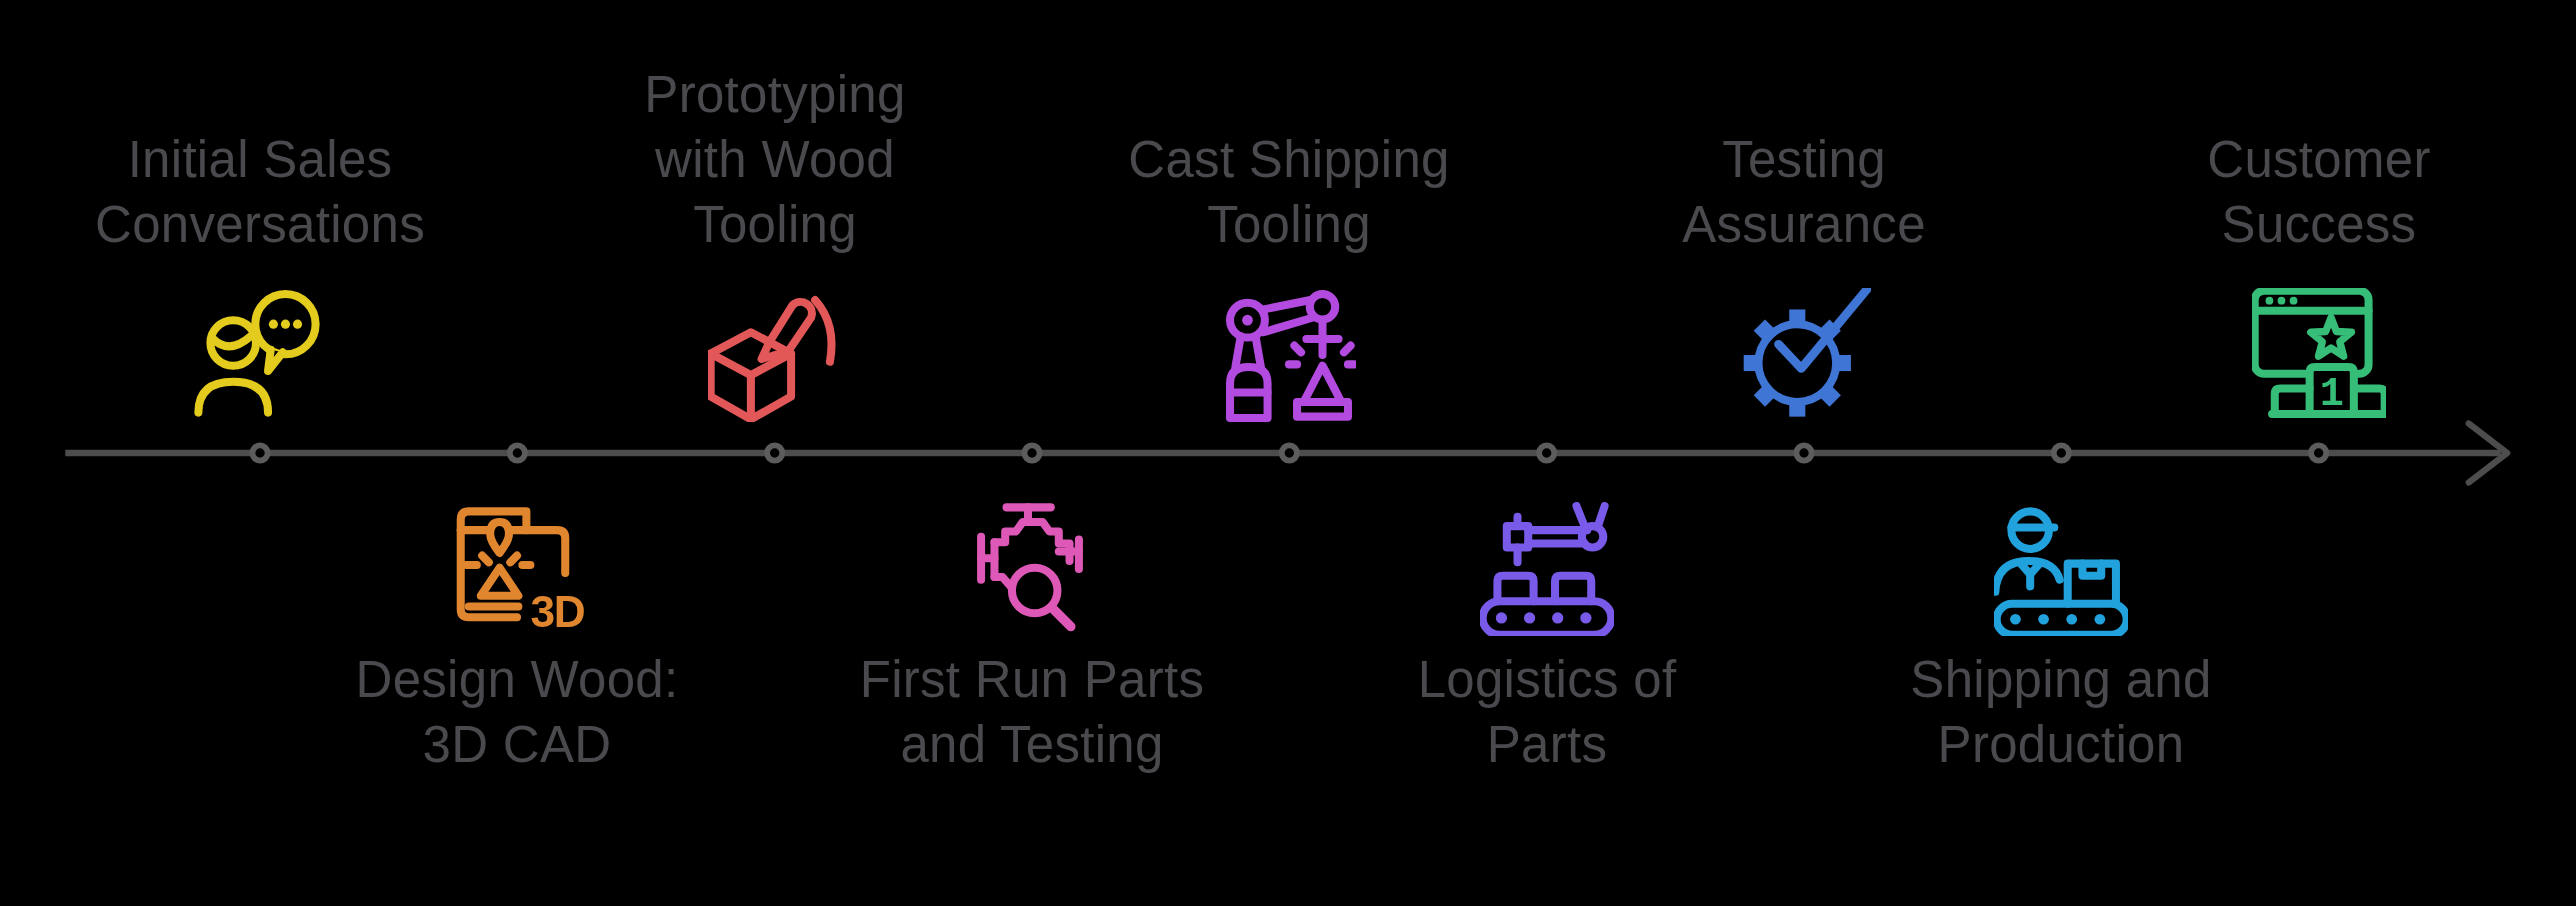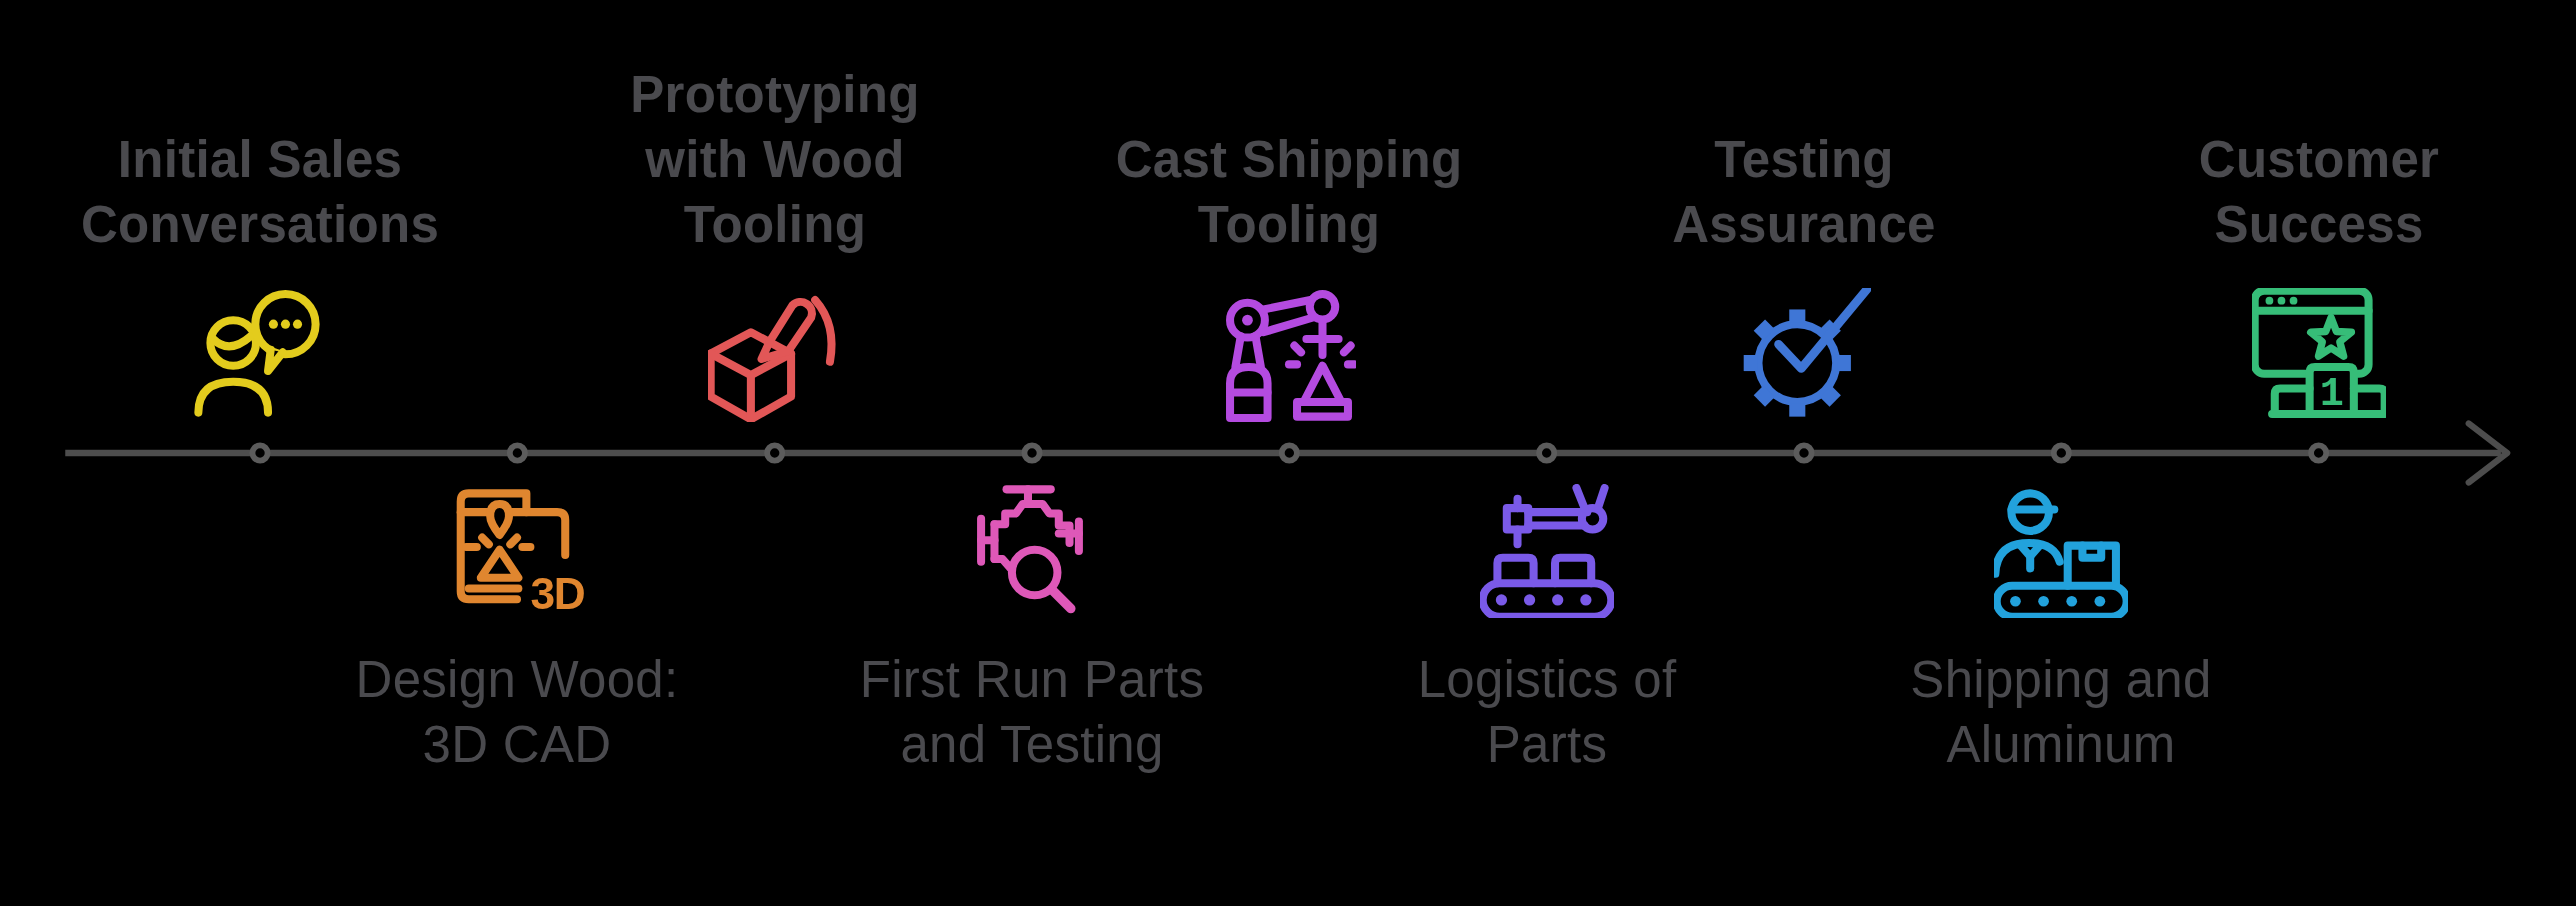--- a/index.html
+++ b/index.html
@@ -11,25 +11,25 @@
     font-family:"Liberation Sans", sans-serif;
   }
   #timeline-svg{position:absolute;left:0;top:0;width:2576px;height:906px;}
   .stage{position:absolute;top:0;height:100%;width:0;}
   .label{
     position:absolute;left:0;transform:translateX(-50%);
     width:572px;text-align:center;white-space:pre-line;
     font-size:51px;line-height:65px;font-weight:500;
     color:#4a4a4e;letter-spacing:0.3px;
   }
-  .above .label{bottom:649px;font-weight:bold;}
+  .above .label{bottom:649px;}
   .below .label{top:647px;}
   .icon{position:absolute;left:0;transform:translateX(-50%);width:134px;height:134px;}
   .above .icon{top:288px;}
-  .below .icon{top:484px;text-decoration:underline;}
+  .below .icon{top:502px;text-decoration:underline;}
   .icon svg{width:134px;height:134px;display:block;}
   
   .c-yellow{color:#e3cc1d}.c-orange{color:#e0862f}.c-red{color:#e25757}
   .c-pink{color:#de58b8}.c-violet{color:#b44be0}.c-purple{color:#7a5ae8}
   .c-blue{color:#3f76d6}.c-cyan{color:#22a2dc}.c-green{color:#36bd78}
 </style>
 </head>
 <body>
 
 <div id="canvas">
@@ -228,21 +228,21 @@
           <g fill="currentColor" stroke="none">
             <circle cx="16" cy="87.5" r="4"></circle>
               <circle cx="37" cy="87.5" r="4"></circle>
               <circle cx="58" cy="87.5" r="4"></circle>
               <circle cx="79" cy="87.5" r="4"></circle>
           </g>
         </g>
       </svg>
     </div>
     <div class="label">Shipping and
-Aluminum</div>
+Production</div>
   </div>
 
   <div class="stage above c-green" style="left:2319px">
     <div class="label">Customer
 Success</div>
     <div class="icon">
       <svg viewBox="0 0 100 100">
         <g fill="none" stroke="currentColor" stroke-width="6" stroke-linecap="round" stroke-linejoin="round">
           <rect x="2" y="2" width="85" height="62" rx="7"></rect>
           <path d="M2 17 H87"></path>

